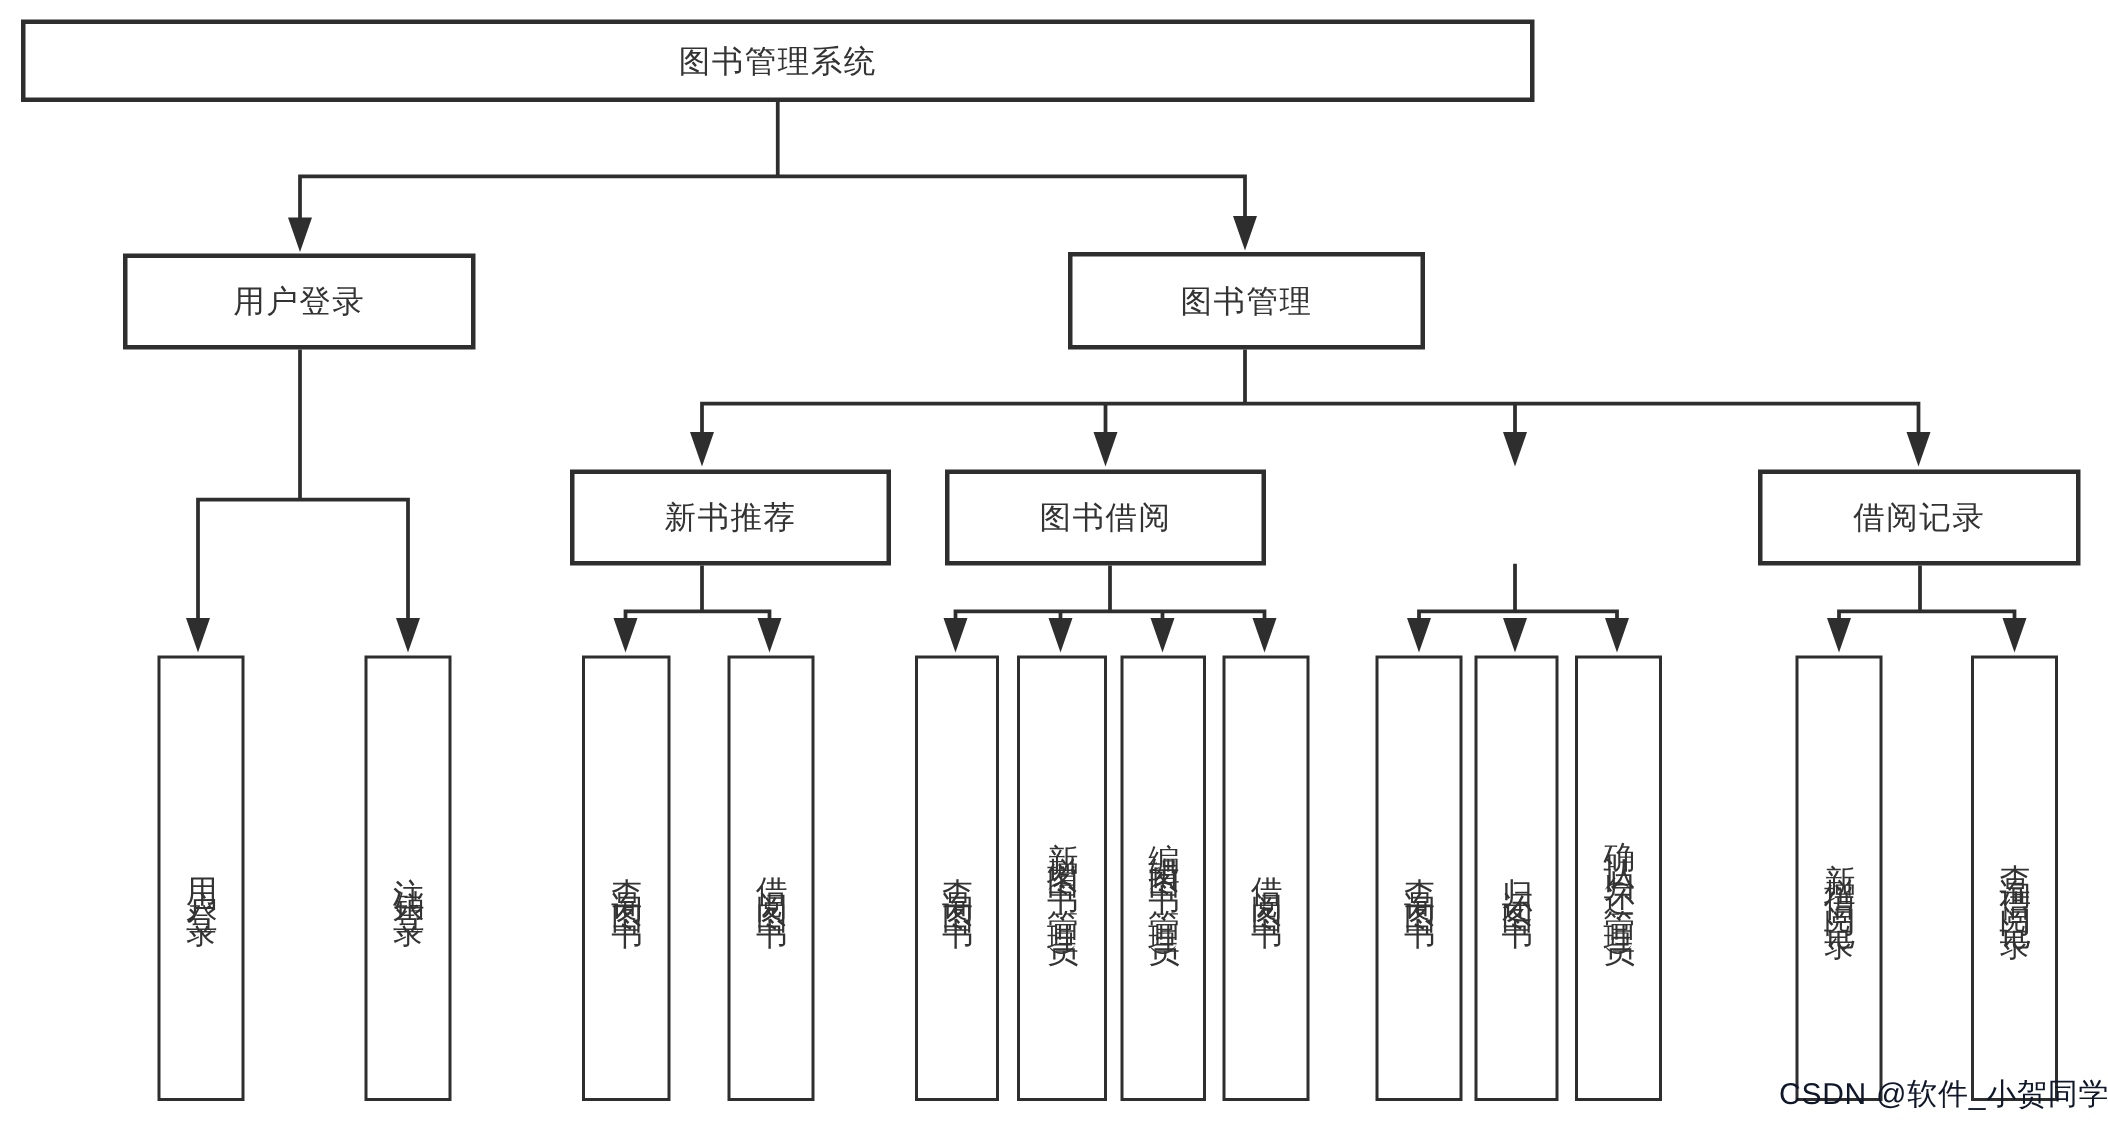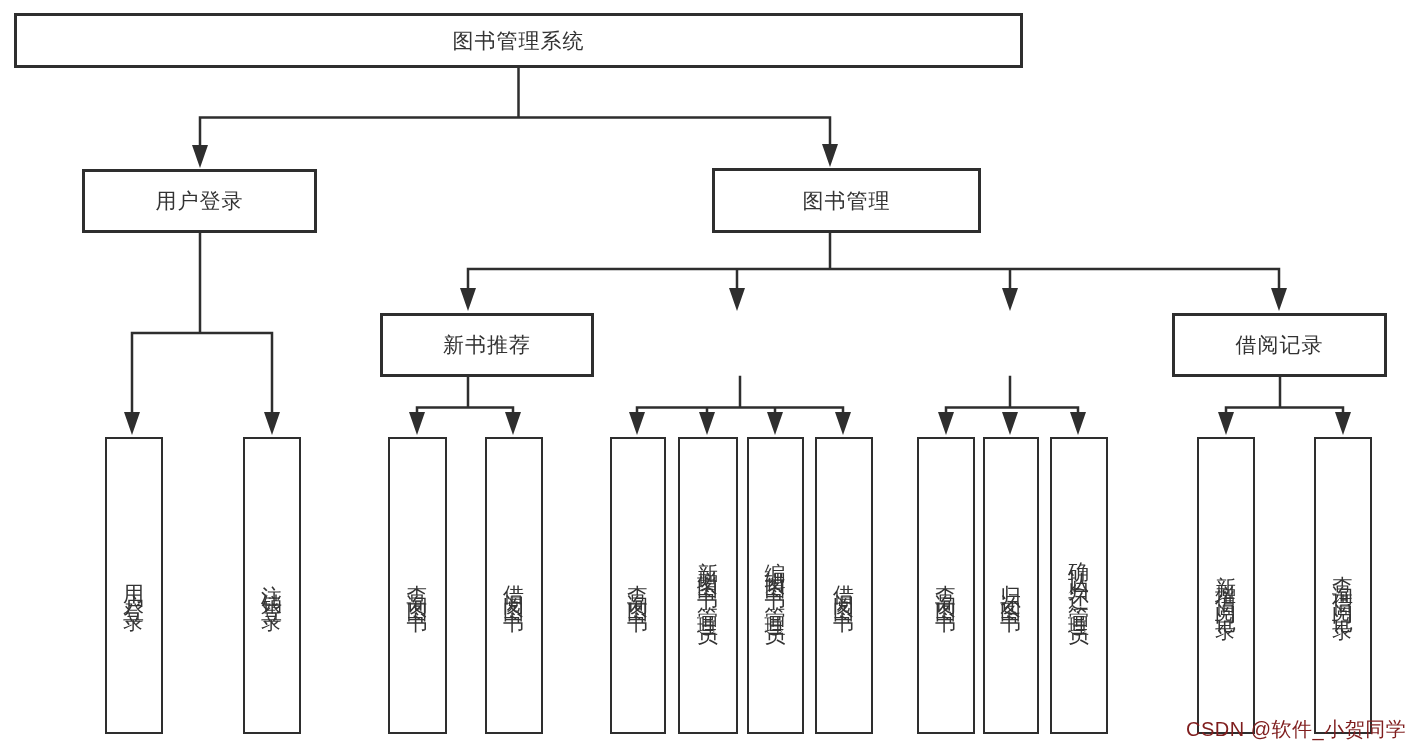--- a/index.html
+++ b/index.html
@@ -26,21 +26,21 @@
   .leaf span {
     writing-mode:vertical-rl;
     letter-spacing:9px;
     line-height:1;
     white-space:normal;
   }
   .watermark {
     position:absolute;
     left:1186px; top:716px;
     font-size:20px;
-    color:#7f1d1d;
+    color:#0f172a;
     letter-spacing:0.5px;
     white-space:nowrap;
   }
 </style>
 </head>
 <body>
 
 <div class="stage">
 
   <svg class="connectors" viewBox="0 0 1405 747" xmlns="http://www.w3.org/2000/svg">
@@ -72,23 +72,24 @@
       <polygon points="1002,412 1018,412 1010,435"></polygon>
       <polygon points="1070,412 1086,412 1078,435"></polygon>
       <polygon points="1218,412 1234,412 1226,435"></polygon>
       <polygon points="1335,412 1351,412 1343,435"></polygon>
     </g>
   </svg>
 
   <div class="node" style="left:14px; top:13px; width:1009px; height:55px;">图书管理系统</div>
 
   <div class="node" style="left:82px; top:169px; width:235px; height:64px;">用户登录</div>
-  <div class="node" style="left:712px; top:168px; width:269px; height:65px;">图书管理</div>
+  <div class="node" style="left:712px; top:168px; width:238px; height:65px;">图书管理</div>
 
   <div class="node" style="left:362px; top:313px; width:214px; height:64px;margin-left:18px;">新书推荐</div>
+  <div class="node" style="left:630px; top:313px; width:214px; height:64px;">图书借阅</div>
   <div class="node" style="left:1172px; top:313px; width:215px; height:64px;">借阅记录</div>
 
   <div class="node leaf" style="left:105px; top:437px; width:58px; height:297px;">
     <span>用户登录</span>
   </div>
   <div class="node leaf" style="left:243px; top:437px; width:58px; height:297px;">
     <span>注销登录</span>
   </div>
 
   <div class="node leaf" style="left:388px; top:437px; width:59px; height:297px;">

